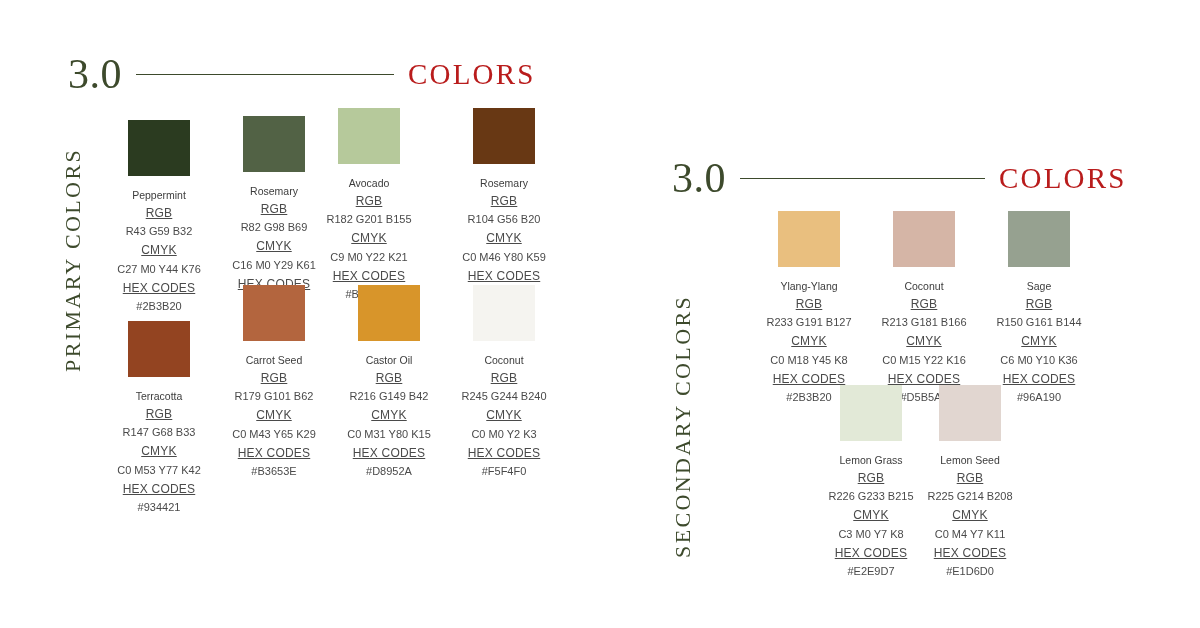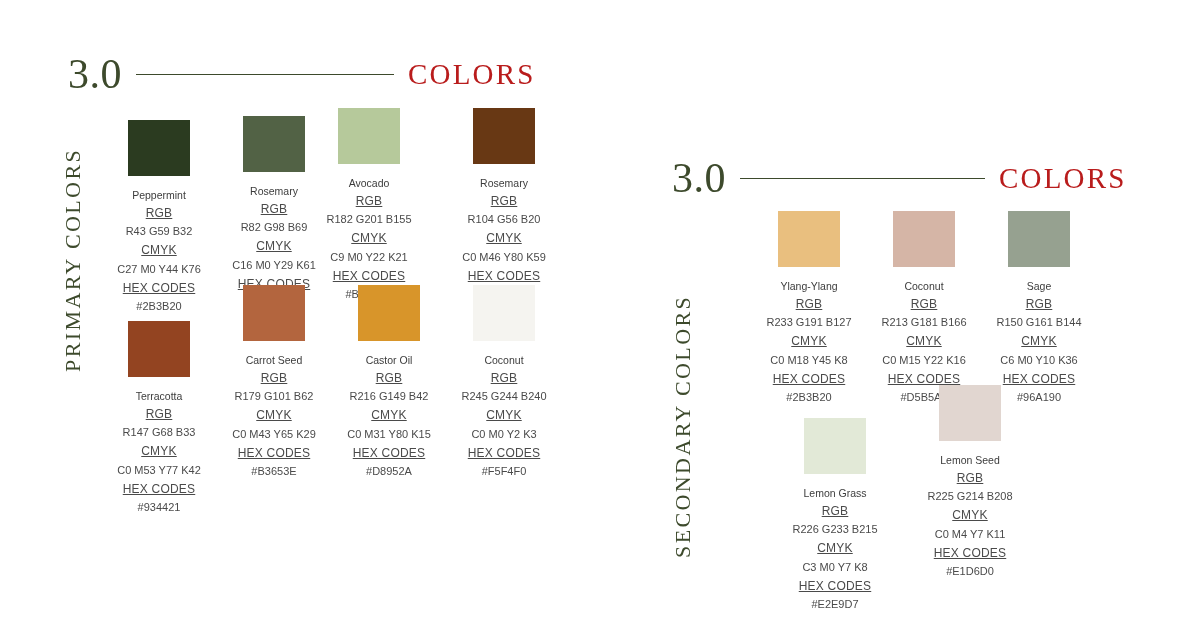--- a/index.html
+++ b/index.html
@@ -232,21 +232,21 @@
     <span class="swatch-chip" style="background:#96A190;"></span>
     <div class="swatch-name">Sage</div>
     <div class="swatch-label">RGB</div>
     <div class="swatch-line">R150 G161 B144</div>
     <div class="swatch-label">CMYK</div>
     <div class="swatch-line">C6 M0 Y10 K36</div>
     <div class="swatch-label">HEX CODES</div>
     <div class="swatch-line">#96A190</div>
   </div>
 
-  <div class="swatch-card" style="left:780px; top:385px;margin-top:33px;">
+  <div class="swatch-card" style="left:816px; top:385px;">
     <span class="swatch-chip" style="background:#E2E9D7;"></span>
     <div class="swatch-name">Lemon Grass</div>
     <div class="swatch-label">RGB</div>
     <div class="swatch-line">R226 G233 B215</div>
     <div class="swatch-label">CMYK</div>
     <div class="swatch-line">C3 M0 Y7 K8</div>
     <div class="swatch-label">HEX CODES</div>
     <div class="swatch-line">#E2E9D7</div>
   </div>
 

